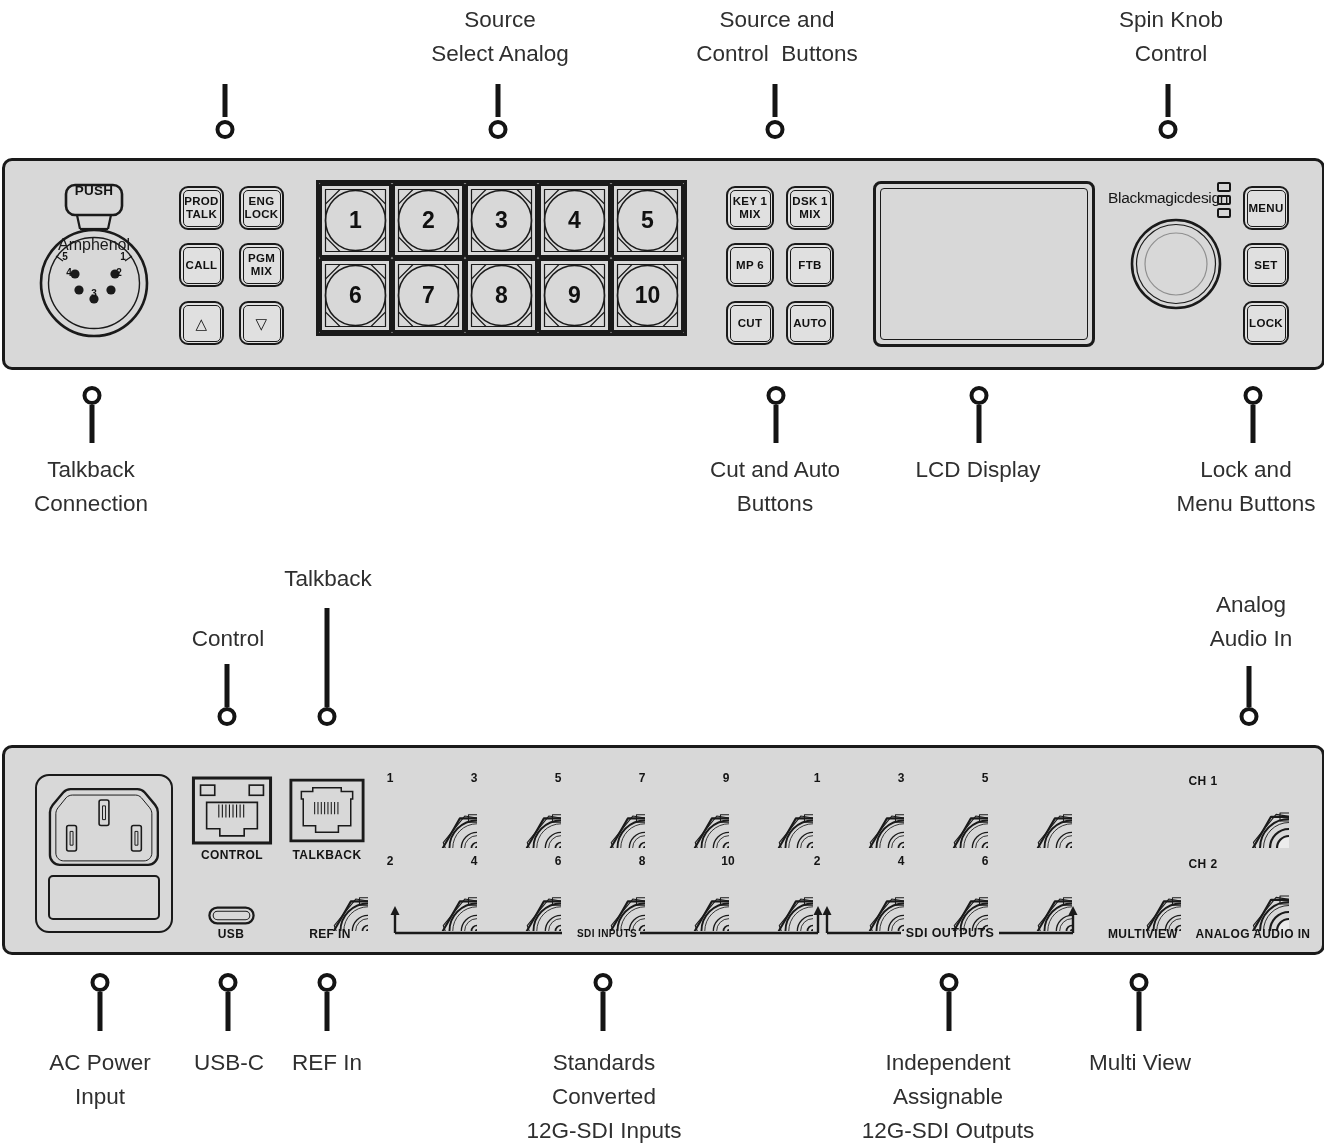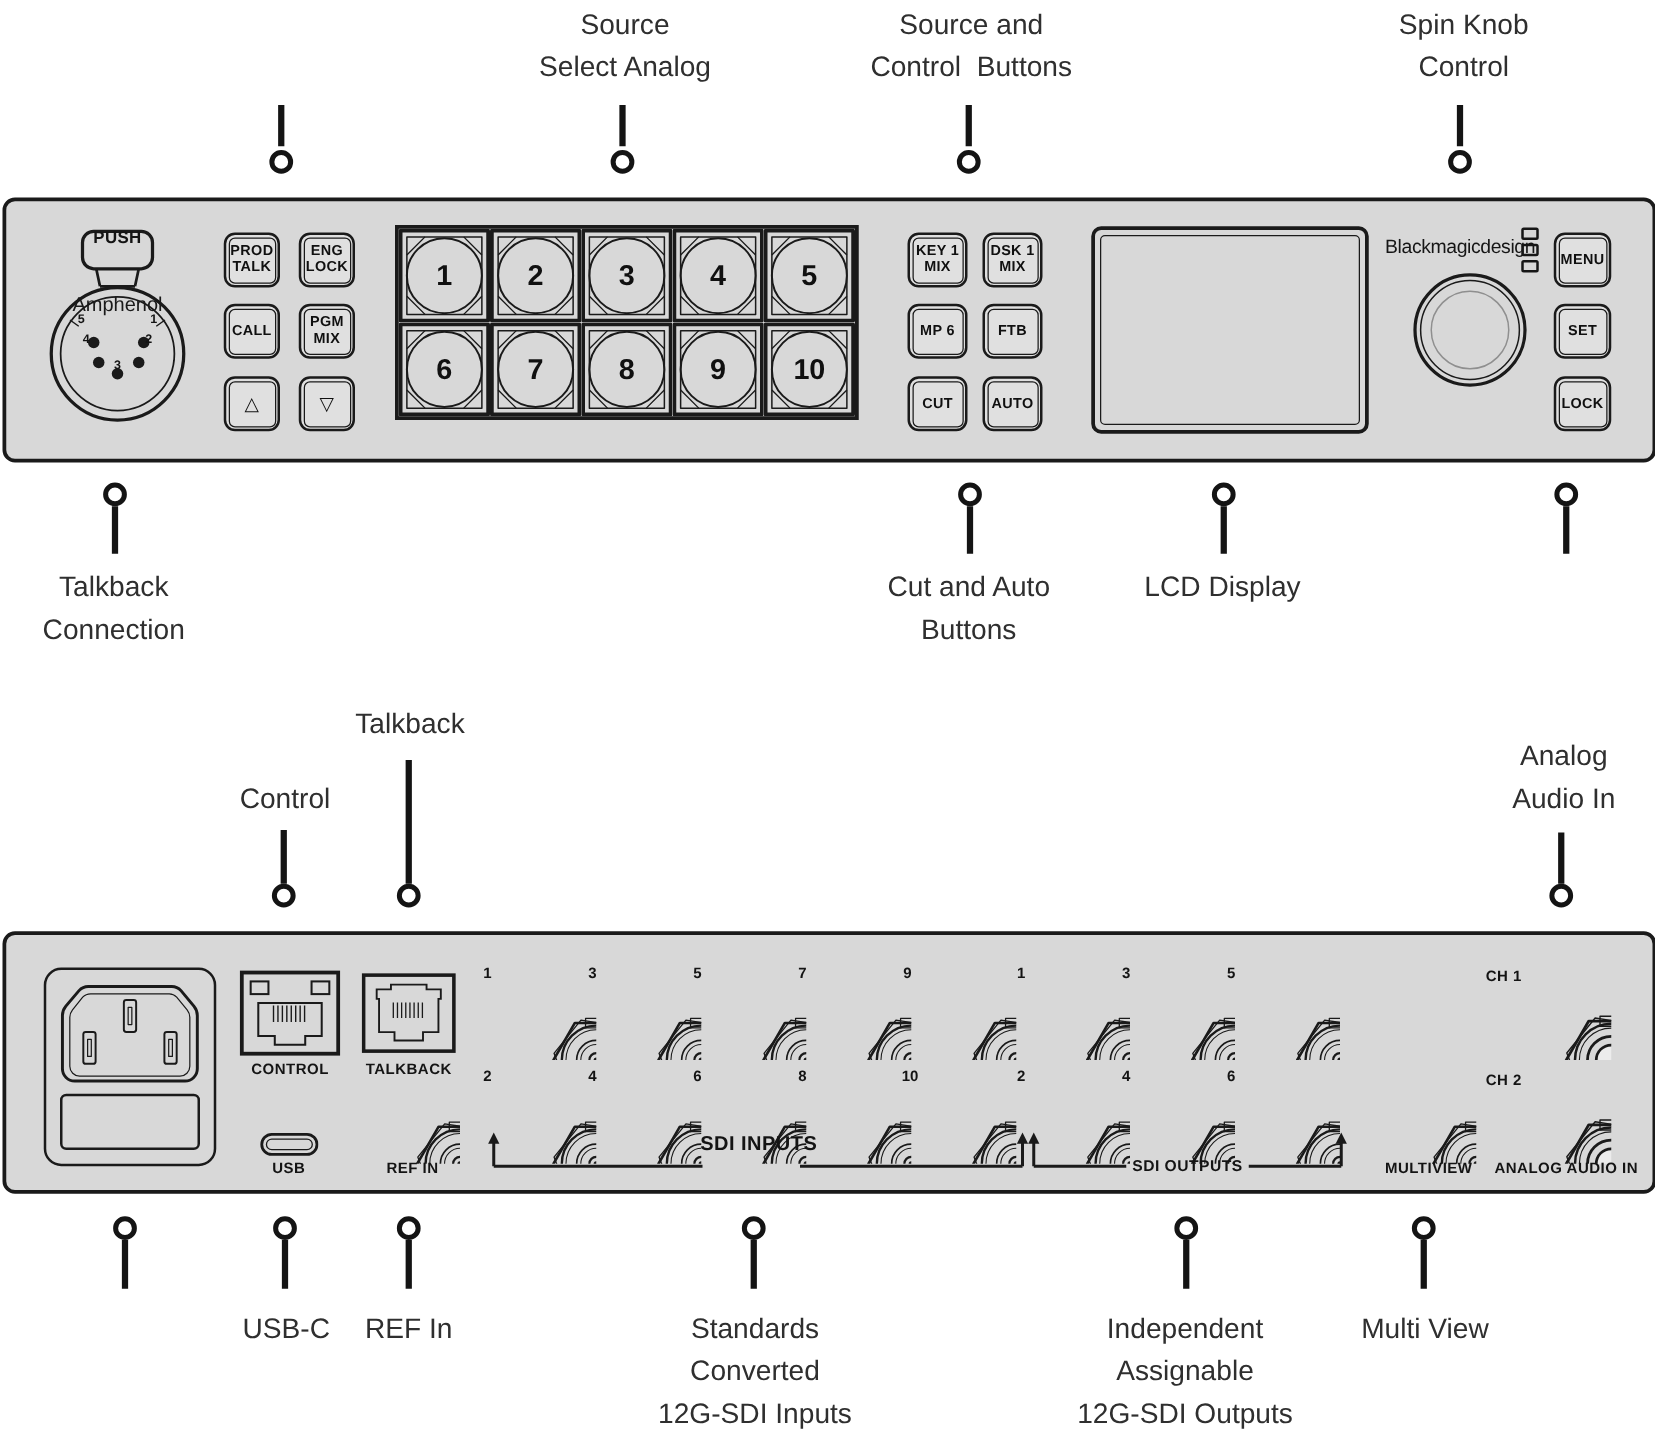--- a/index.html
+++ b/index.html
@@ -278,20 +278,22 @@
   <div class="stem" style="left:776px;top:405px;height:38px"></div>
   <div class="callout" style="left:775px;top:453px">Cut and Auto
 Buttons</div>
 
   <div class="dot" style="left:979px;top:386px"></div>
   <div class="stem" style="left:979px;top:405px;height:38px"></div>
   <div class="callout" style="left:978px;top:453px">LCD Display</div>
 
   <div class="dot" style="left:1253px;top:386px"></div>
   <div class="stem" style="left:1253px;top:405px;height:38px"></div>
+  <div class="callout" style="left:1246px;top:453px">Lock and
+Menu Buttons</div>
 
   <div class="callout" style="left:328px;top:562px">Talkback</div>
   <div class="stem" style="left:327px;top:608px;height:99px"></div>
   <div class="dot" style="left:327px;top:707px"></div>
 
   <div class="callout" style="left:228px;top:622px">Control</div>
   <div class="stem" style="left:227px;top:664px;height:43px"></div>
   <div class="dot" style="left:227px;top:707px"></div>
 
   <div class="callout" style="left:1251px;top:588px">Analog
@@ -367,21 +369,21 @@
     <span class="bnum" style="left:637px;top:113px">8</span>
     <span class="bnum" style="left:723px;top:113px">10</span>
 
     <svg class="cn" style="left:385px;top:156px" width="436" height="34" viewBox="0 0 436 34">
       <g stroke="#1a1a1a" stroke-width="2.4" fill="#1a1a1a">
         <path fill="none" d="M5 29 V10 M5 29 H172 M250 29 H428 M428 29 V10"></path>
         <polygon stroke="none" points="5,2 0.5,11 9.5,11"></polygon>
         <polygon stroke="none" points="428,2 423.5,11 432.5,11"></polygon>
       </g>
     </svg>
-    <span class="portlabel" style="left:602px;top:168px;font-size:16px">SDI INPUTS</span>
+    <span class="portlabel" style="left:602px;top:185px;font-size:10px">SDI INPUTS</span>
 
     <svg class="cn" style="left:823px;top:24px" width="76" height="76" viewBox="-40 -40 80 80">
         <use href="#bnc"></use>
       </svg>
     <svg class="cn" style="left:907px;top:24px" width="76" height="76" viewBox="-40 -40 80 80">
         <use href="#bnc"></use>
       </svg>
     <svg class="cn" style="left:991px;top:24px" width="76" height="76" viewBox="-40 -40 80 80">
         <use href="#bnc"></use>
       </svg>
@@ -421,20 +423,22 @@
     <svg class="cn" style="left:1204px;top:103px" width="80" height="80" viewBox="-40 -40 80 80">
         <use href="#jack"></use>
       </svg>
     <span class="portlabel" style="left:1198px;top:33px">CH 1</span>
     <span class="portlabel" style="left:1198px;top:116px">CH 2</span>
     <span class="portlabel" style="left:1248px;top:186px">ANALOG AUDIO IN</span>
   </div>
 
   <div class="dot" style="left:100px;top:973px"></div>
   <div class="stem" style="left:100px;top:992px;height:39px"></div>
+  <div class="callout" style="left:100px;top:1046px">AC Power
+Input</div>
 
   <div class="dot" style="left:228px;top:973px"></div>
   <div class="stem" style="left:228px;top:992px;height:39px"></div>
   <div class="callout" style="left:229px;top:1046px">USB-C</div>
 
   <div class="dot" style="left:327px;top:973px"></div>
   <div class="stem" style="left:327px;top:992px;height:39px"></div>
   <div class="callout" style="left:327px;top:1046px">REF In</div>
 
   <div class="dot" style="left:603px;top:973px"></div>

